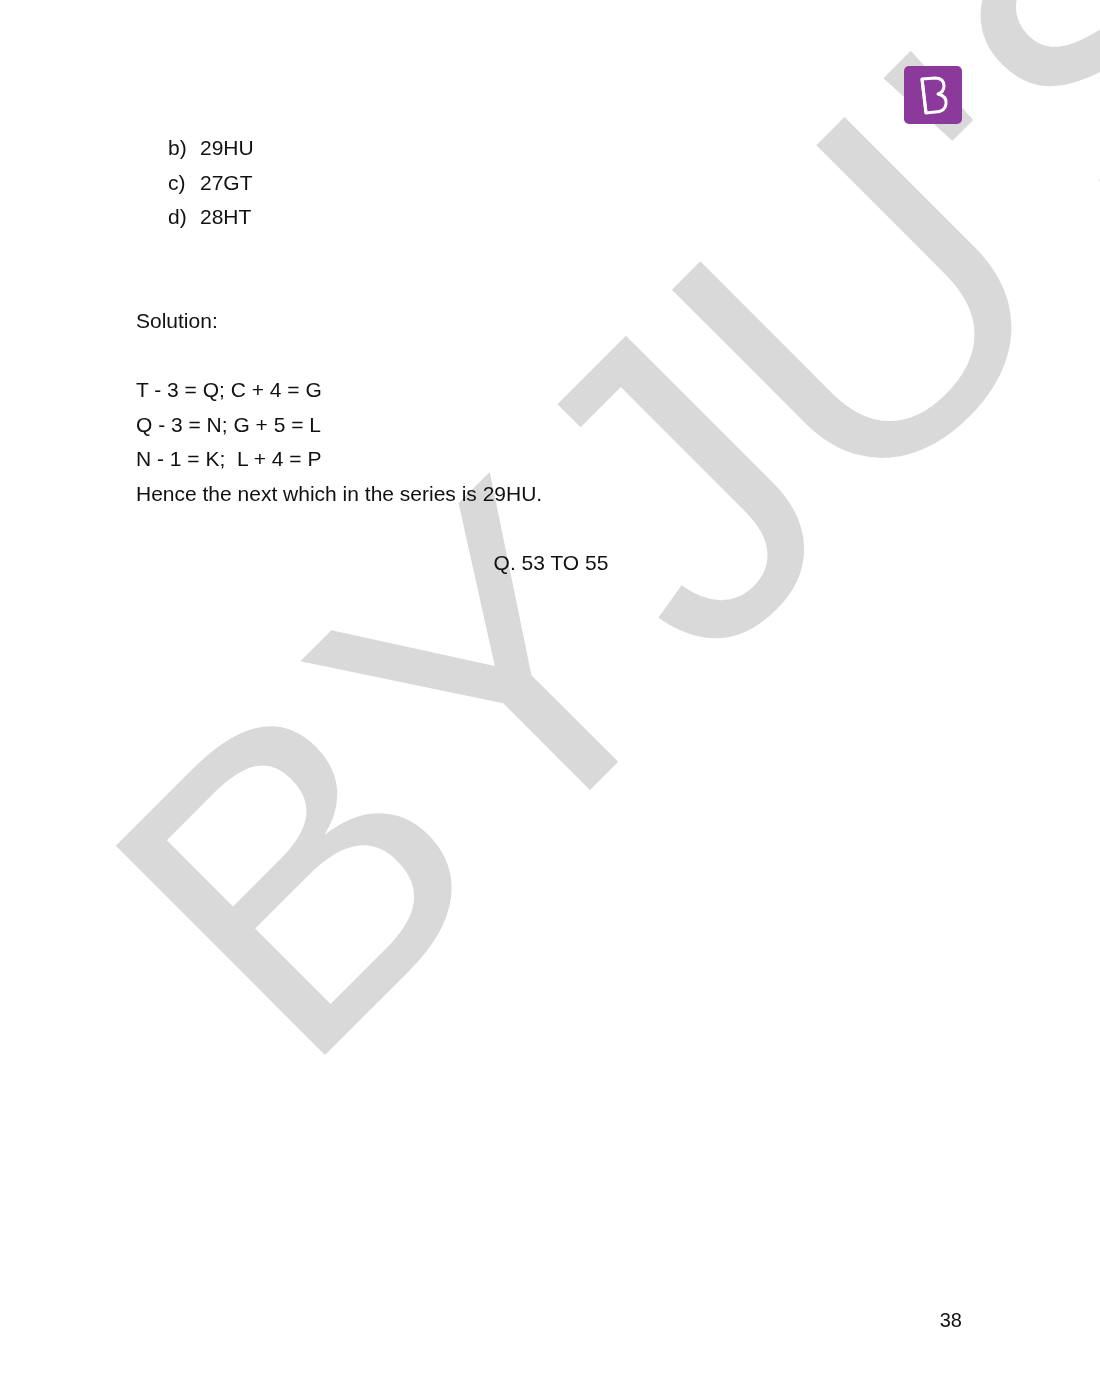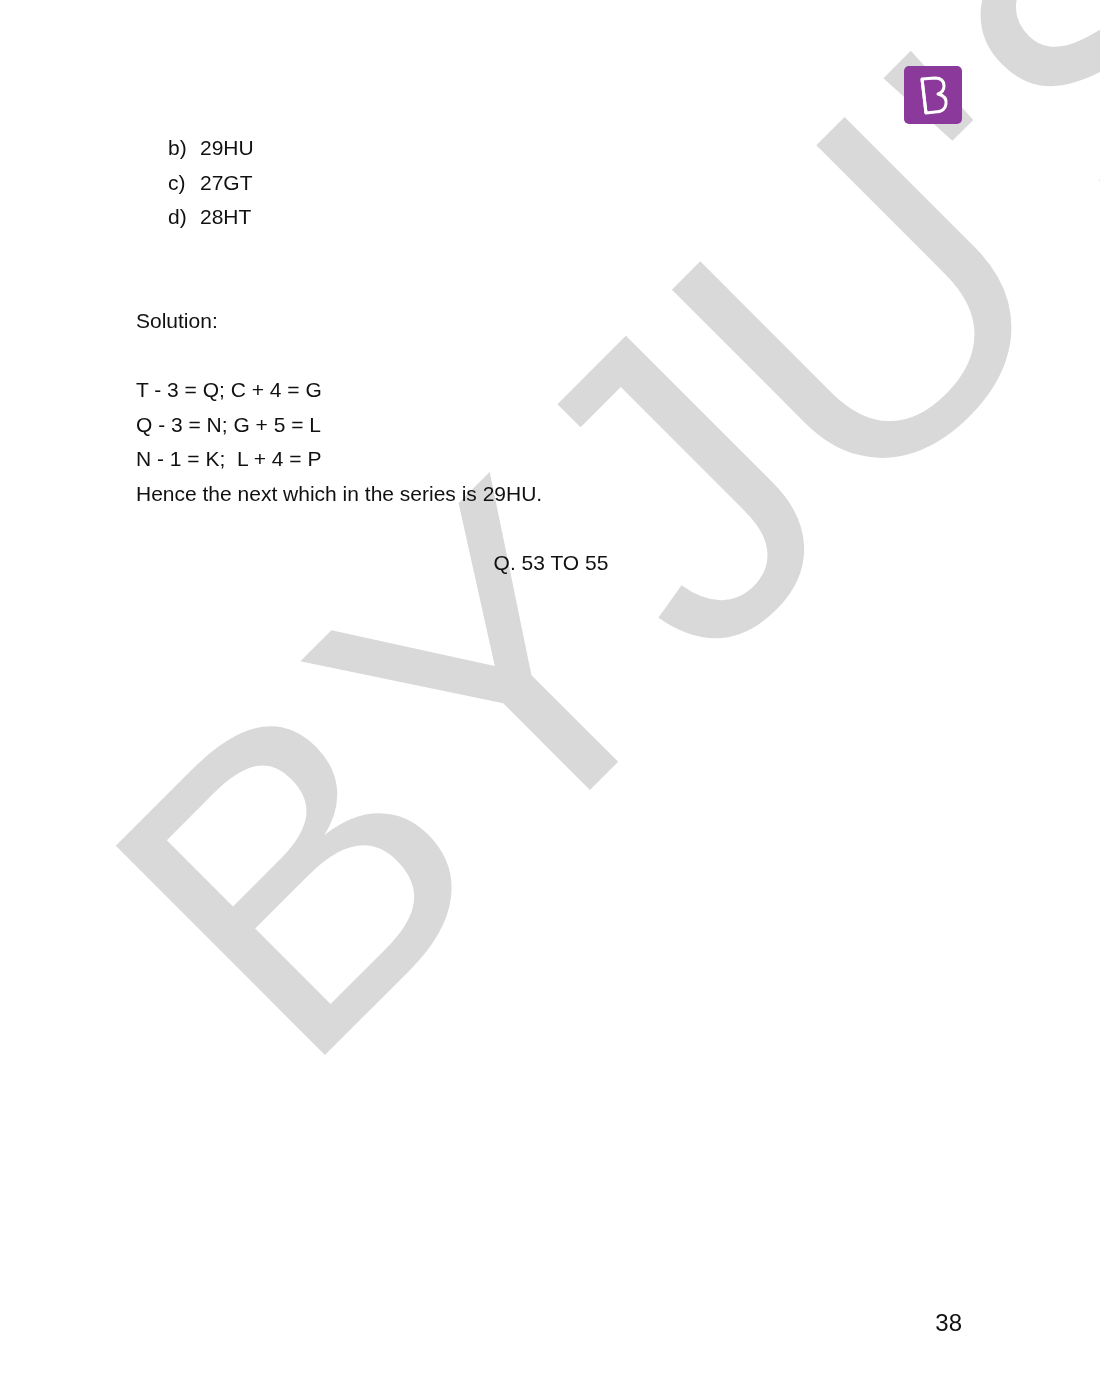--- a/index.html
+++ b/index.html
@@ -36,21 +36,21 @@
       line-height: 34.6px;
     }
     .opt { padding-left: 32px; display: flex; }
     .opt .lbl { width: 32px; display: inline-block; }
     .gap { height: 34.6px; }
     .bold { font-weight: normal; text-align: center; }
     .page-num {
       position: absolute;
       left: 930px; top: 1309px;
       width: 32px; text-align: right;
-      font-size: 24px;
+      font-size: 20px;
       z-index: 1;
       font-family: "Liberation Sans", sans-serif;
     }
   </style>
 </head>
 <body>
 
 <svg class="watermark" viewBox="0 0 1100 1400">
   <text x="0" y="0" transform="translate(300,1080) rotate(-45)" font-family="Liberation Sans, sans-serif" font-size="430" fill="#d9d9d9">BYJU'S</text>
 </svg>

